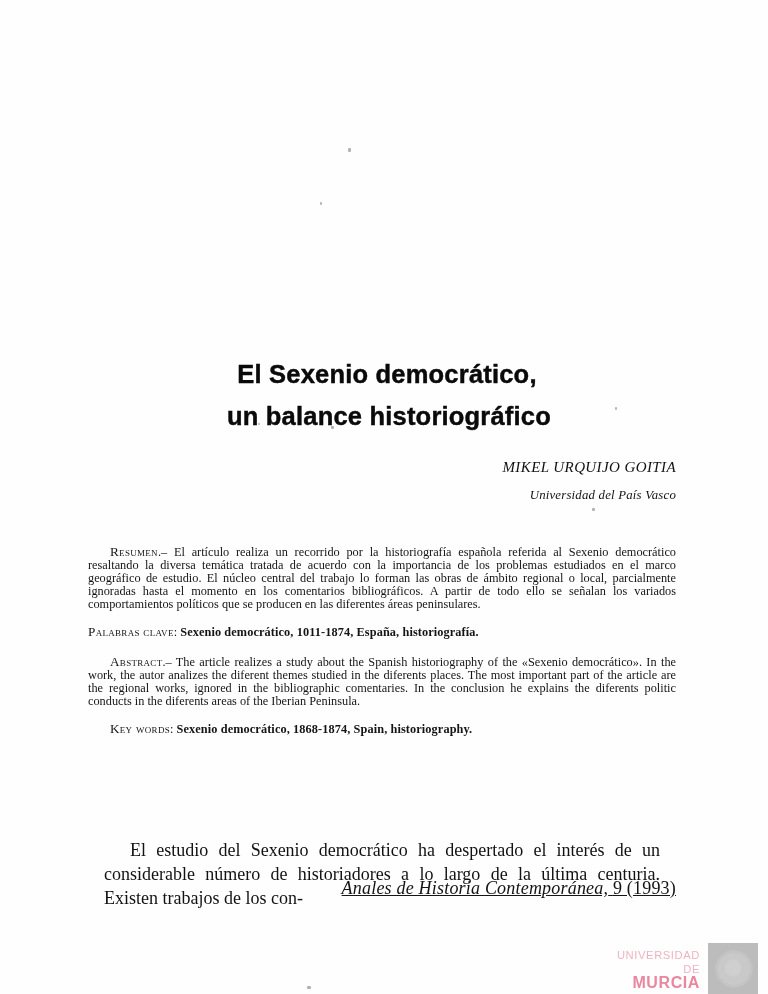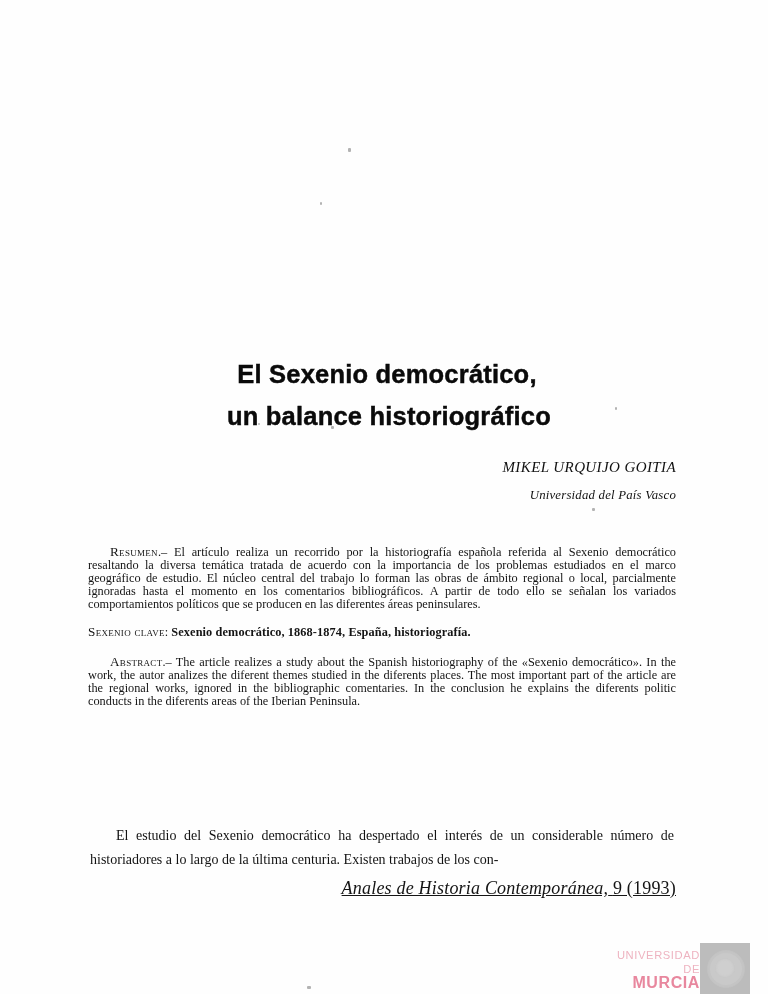--- a/index.html
+++ b/index.html
@@ -104,22 +104,22 @@
   }
 
   
   .body-block {
     position: absolute;
     left: 88px;
     top: 822px;
     width: 588px;
   }
   .body-para {
-    margin: 2px;
-    font-size: 14px;
+    margin: 16px;
+    font-size: 18px;
     line-height: 24px;
     text-align: justify;
     text-indent: 26px;
     color: #121212;
   }
 
   
   .journal-line {
     position: absolute;
     right: 92px;
@@ -143,20 +143,21 @@
     width: 168px;
     height: 51px;
     display: flex;
     align-items: center;
   }
   .wm-text {
     font-family: "Liberation Sans", "DejaVu Sans", sans-serif;
     text-align: right;
     width: 100px;
     line-height: 14px;
+    padding-right: 8px;
   }
   .wm-line1 {
     display: block;
     font-size: 11.2px;
     letter-spacing: 0.6px;
     color: #eeb3c0;
   }
   .wm-line2 {
     display: block;
     font-size: 16px;
@@ -224,28 +225,29 @@
     <span class="author-name">MIKEL URQUIJO GOITIA</span>
     <span class="author-affil">Universidad del País Vasco</span>
   </div>
 
   <div class="abstracts">
 
     <p class="abs-para"><span class="smallcaps">Resumen</span><span>.– </span><span>El artículo realiza un recorrido por la historiografía española referida al Sexenio democrático resaltando la diversa temática tratada de acuerdo con la importancia de los problemas estudiados en el marco geográfico de estudio. El núcleo central del trabajo lo forman las obras de ámbito regional o local, parcialmente ignoradas hasta el momento en los comentarios bibliográficos. A partir de todo ello se señalan los variados comportamientos políticos que se producen en las diferentes áreas peninsulares.</span></p>
 
     <div class="spacer-12"></div>
 
-    <p class="kw-para"><span class="smallcaps">Sexenio clave</span><span>: </span><span class="kw-terms">Sexenio democrático, 1868-1874, España, historiografía.</span></p>
+    <p class="kw-para"><span class="smallcaps">Palabras clave</span><span>: </span><span class="kw-terms">Sexenio democrático, 1011-1874, España, historiografía.</span></p>
 
     <div class="spacer-14"></div>
 
     <p class="abs-para"><span class="smallcaps">Abstract</span><span>.– </span><span>The article realizes a study about the Spanish historiography of the «Sexenio democrático». In the work, the autor analizes the diferent themes studied in the diferents places. The most important part of the article are the regional works, ignored in the bibliographic comentaries. In the conclusion he explains the diferents politic conducts in the diferents areas of the Iberian Peninsula.</span></p>
 
     <div class="spacer-12"></div>
 
+    <p class="kw-para indent"><span class="smallcaps">Key words</span><span>: </span><span class="kw-terms">Sexenio democrático, 1868-1874, Spain, historiography.</span></p>
 
   </div>
 
   <div class="body-block">
     <p class="body-para">El estudio del Sexenio democrático ha despertado el interés de un considerable número de historiadores a lo largo de la última centuria. Existen trabajos de los con-</p>
   </div>
 
   <div class="journal-line"><span>Anales de Historia Contemporánea,</span> <span class="vol">9 (1993)</span></div>
 
   <div class="watermark">

